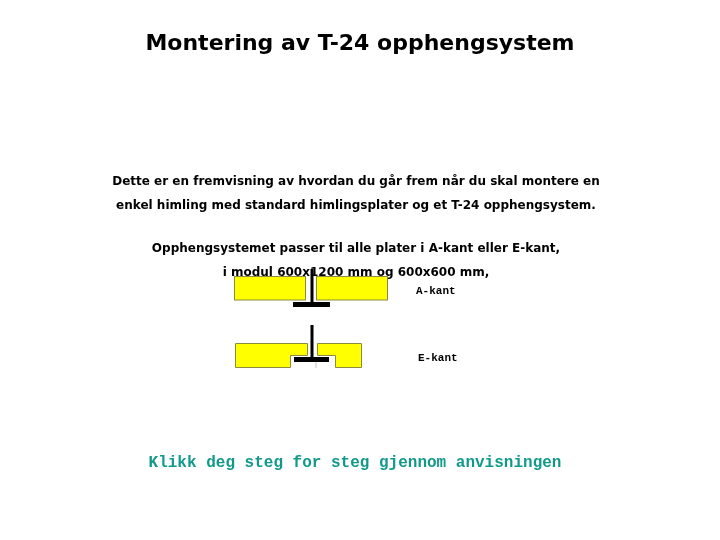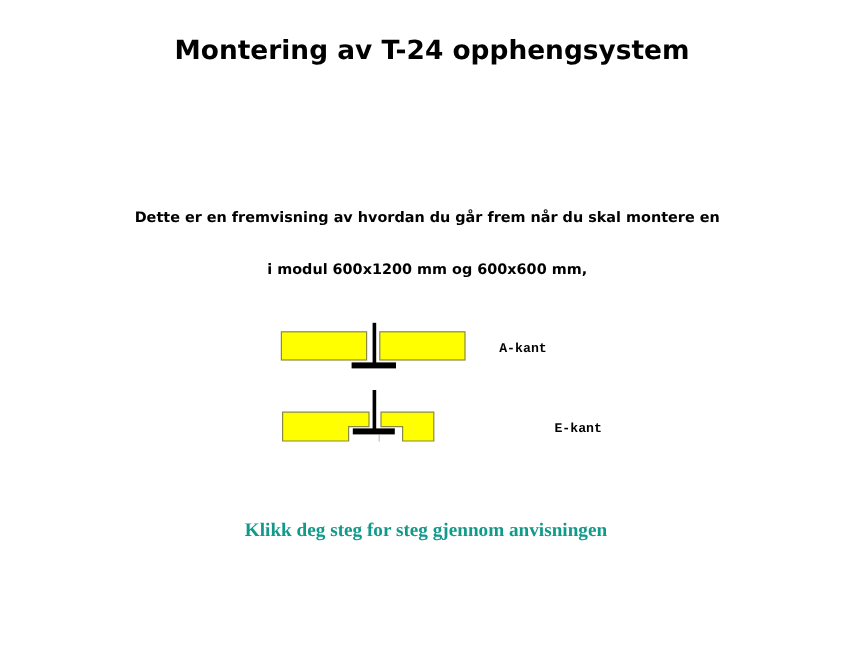--- a/index.html
+++ b/index.html
@@ -54,44 +54,46 @@
     }
     .label {
       position: absolute;
       font-family: Liberation Mono, monospace;
       font-weight: bold;
       font-size: 11px;
       line-height: 14px;
       color: #000000;
     }
     .label-a { left: 416px; top: 284px; }
-    .label-e { left: 418px; top: 351px; margin-left: 44px; }
+    .label-e { left: 418px; top: 351px; }
     .cta {
       position: absolute;
       left: 0;
-      top: 432px;
+      top: 452px;
       width: 710px;
       text-align: center;
-      font-family: Liberation Serif, serif;
+      font-family: Liberation Mono, monospace;
       font-weight: bold;
       font-size: 16px;
       line-height: 22px;
       cursor: pointer;
     }
   </style>
 </head>
 <body>
 
 <div class="slide">
 
   <div class="title">Montering av T-24 opphengsystem</div>
 
   <div class="intro">
     <p>Dette er en fremvisning av hvordan du går frem når du skal montere en</p>
+    <p>enkel himling med standard himlingsplater og et T-24 opphengsystem.</p>
     <div class="gap"></div>
+    <p>Opphengsystemet passer til alle plater i A-kant eller E-kant,</p>
     <p>i modul 600x1200 mm og 600x600 mm,</p>
   </div>
 
   <svg class="diagram" width="720" height="540" viewBox="0 0 720 540" xmlns="http://www.w3.org/2000/svg">
 
     <g>
       <rect x="234.5" y="276.5" width="71" height="23.5" fill="#ffff00" stroke="#8a8a40" stroke-width="1"></rect>
       <rect x="316.5" y="276.5" width="71" height="23.5" fill="#ffff00" stroke="#8a8a40" stroke-width="1"></rect>
       <rect x="310.5" y="269" width="3" height="36" fill="#000000"></rect>
       <rect x="293" y="302" width="37" height="5" fill="#000000"></rect>

